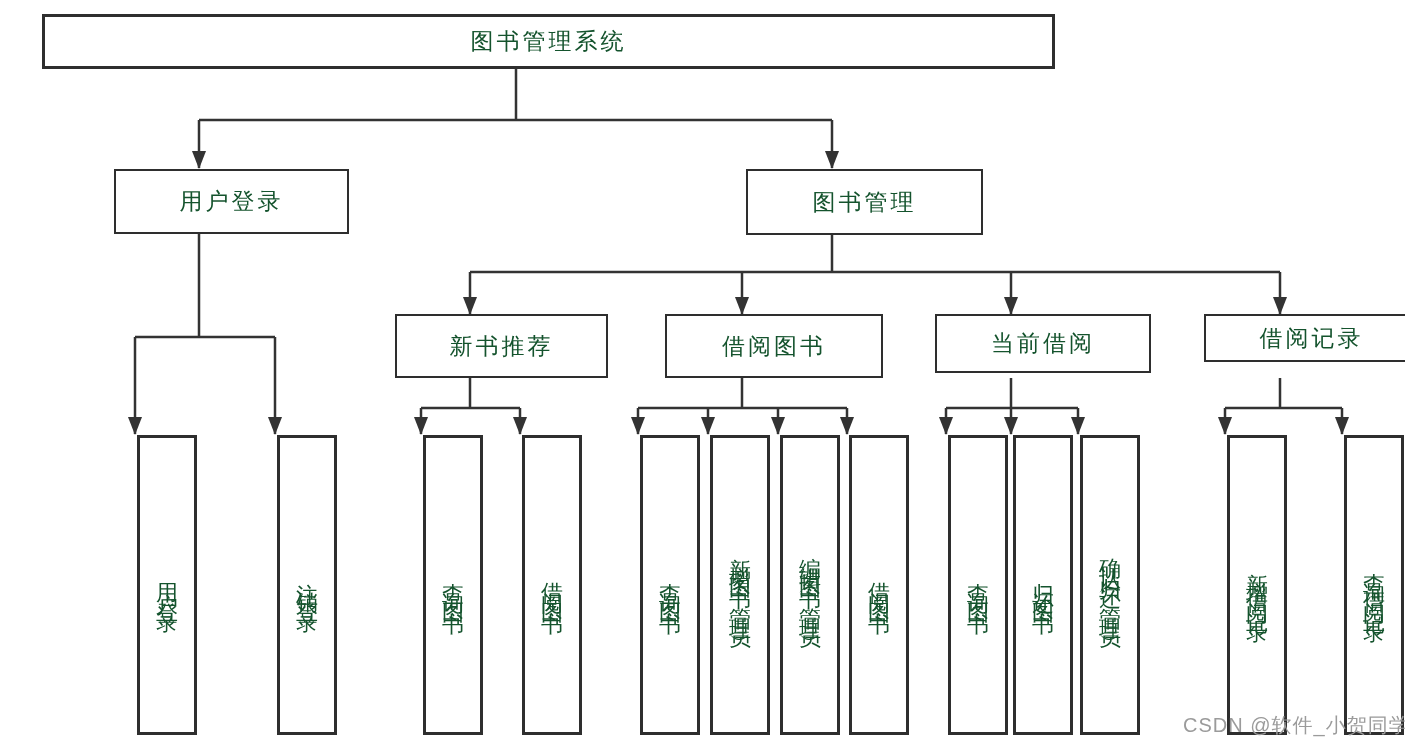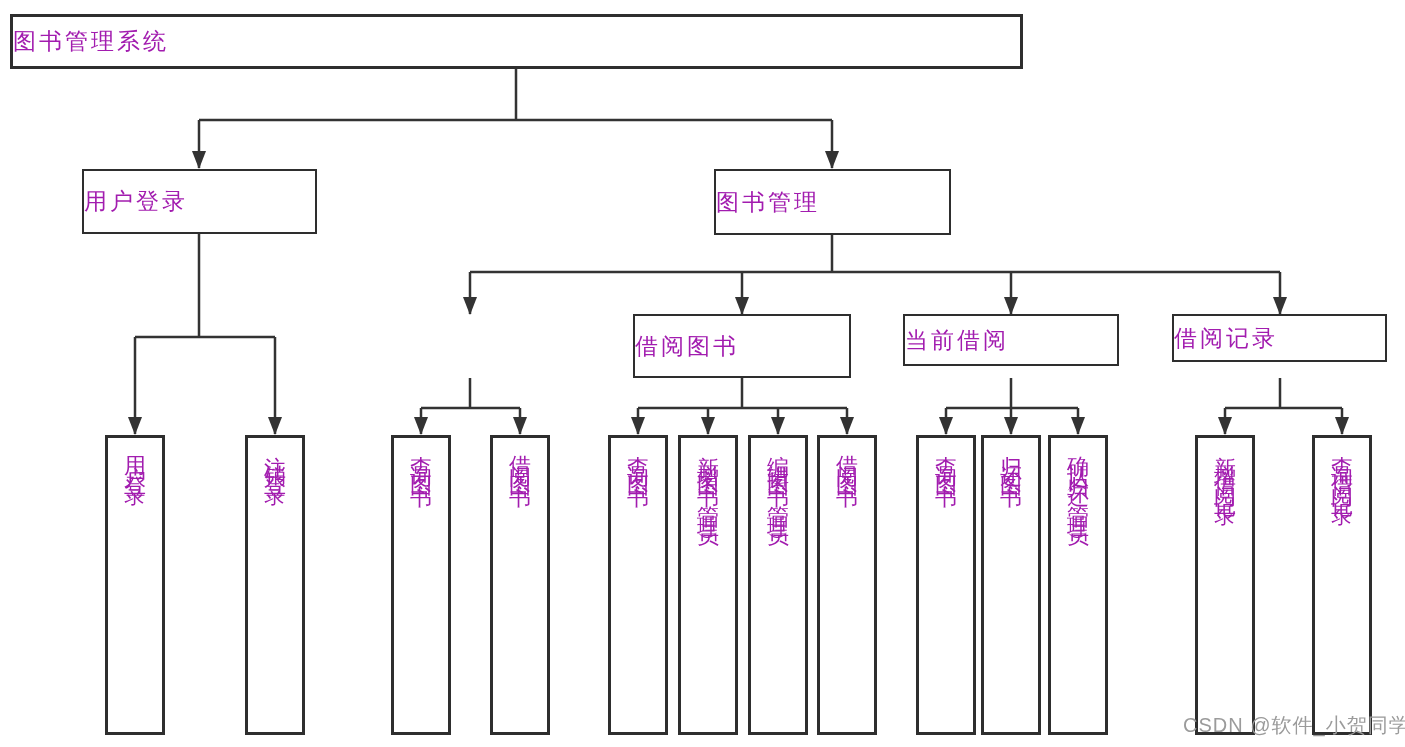--- a/index.html
+++ b/index.html
@@ -17,25 +17,27 @@
     width: 1405px; height: 747px;
   }
   .edge { stroke: #333333; stroke-width: 2.5; fill: none; }
   .node {
     position: absolute;
     background: #ffffff;
     border: 2px solid #2e2e2e;
     box-sizing: border-box;
     display: flex;
     align-items: center;
-    color: #a21caf;
+    justify-content: center;
+    color: #14532d;
     font-size: 23px;
     letter-spacing: 3px;
     text-align: center;
     white-space: nowrap;
+    margin-left: 32px;
   }
   .root-node { border-width: 3px; }
   .leaf {
     border-width: 3px;
     writing-mode: vertical-rl;
     font-size: 22px;
     letter-spacing: 10px;
     white-space: normal;
     line-height: 1;
   }
@@ -99,24 +101,27 @@
     <span>图书管理系统</span>
   </div>
 
   <div class="node" style="left:82px; top:169px; width:235px; height:65px;">
     <span>用户登录</span>
   </div>
   <div class="node" style="left:714px; top:169px; width:237px; height:66px;">
     <span>图书管理</span>
   </div>
 
+  <div class="node" style="left:363px; top:314px; width:213px; height:64px;">
+    <span>新书推荐</span>
+  </div>
   <div class="node" style="left:633px; top:314px; width:218px; height:64px;">
     <span>借阅图书</span>
   </div>
-  <div class="node" style="left:903px; top:314px; width:216px; height:52px;">
+  <div class="node" style="left:903px; top:314px; width:216px; height:59px;">
     <span>当前借阅</span>
   </div>
   <div class="node" style="left:1172px; top:314px; width:215px; height:48px;">
     <span>借阅记录</span>
   </div>
 
   <div class="node leaf" style="left:105px; top:435px; width:60px; height:300px;">
     <span>用户登录</span>
   </div>
   <div class="node leaf" style="left:245px; top:435px; width:60px; height:300px;">

